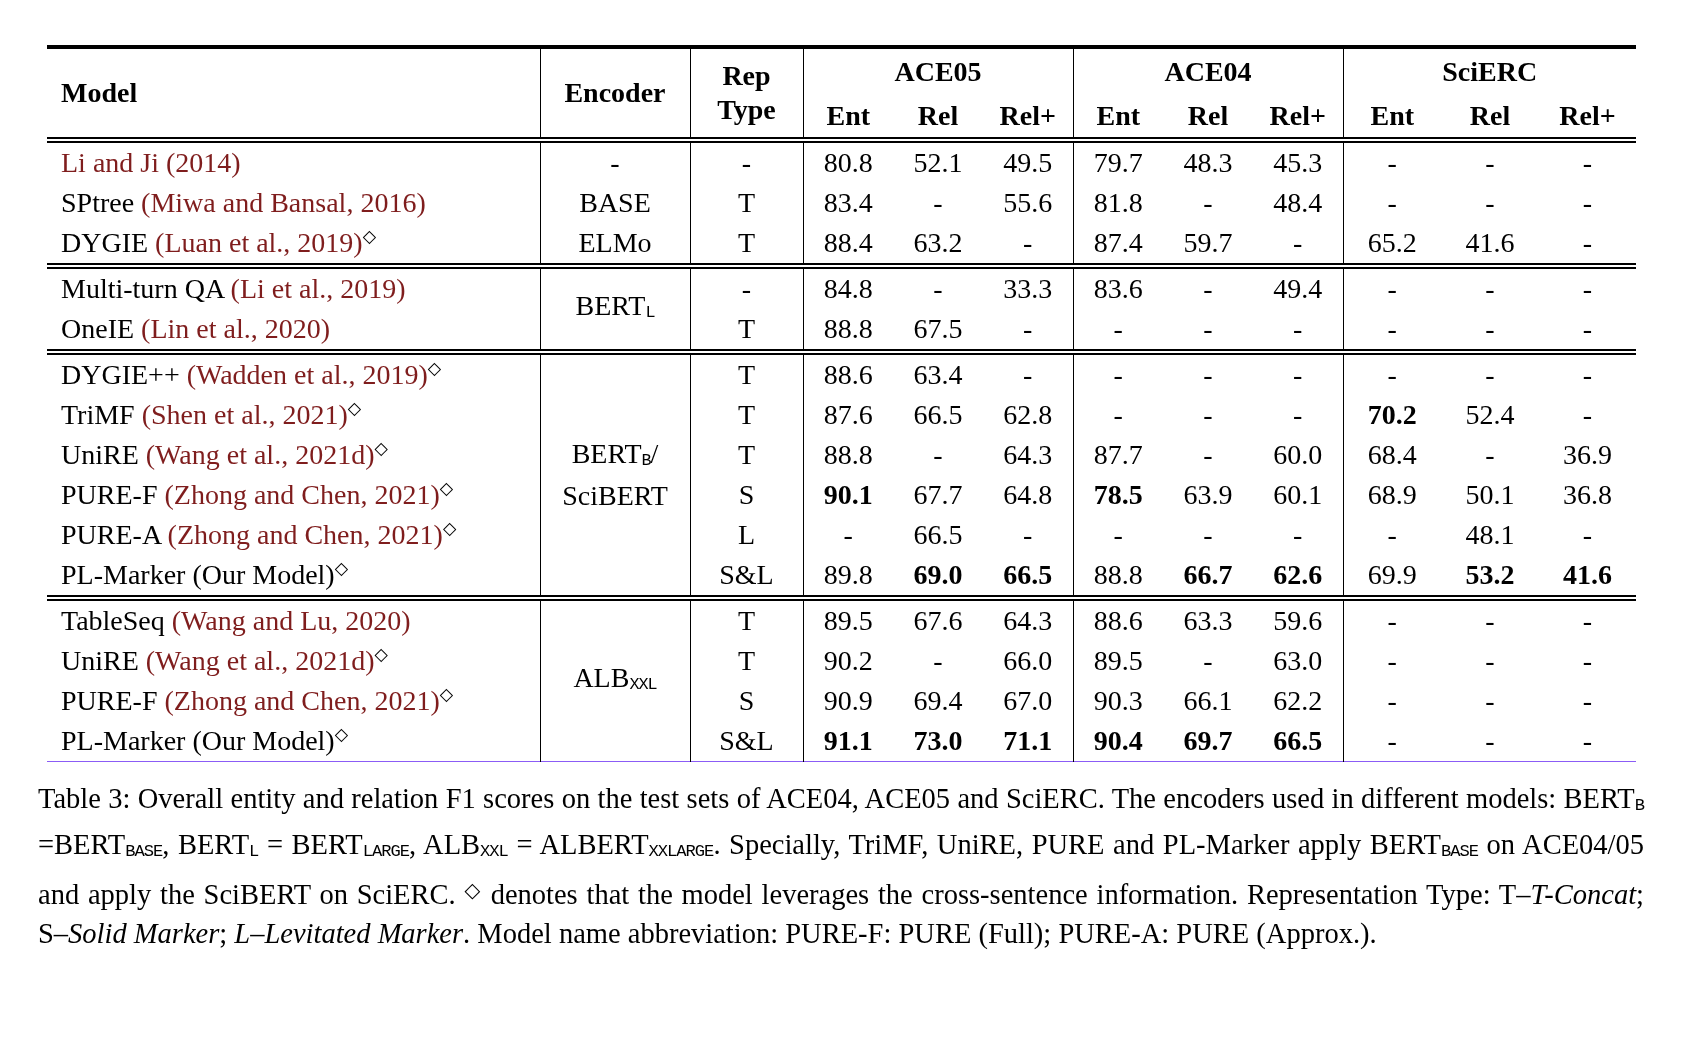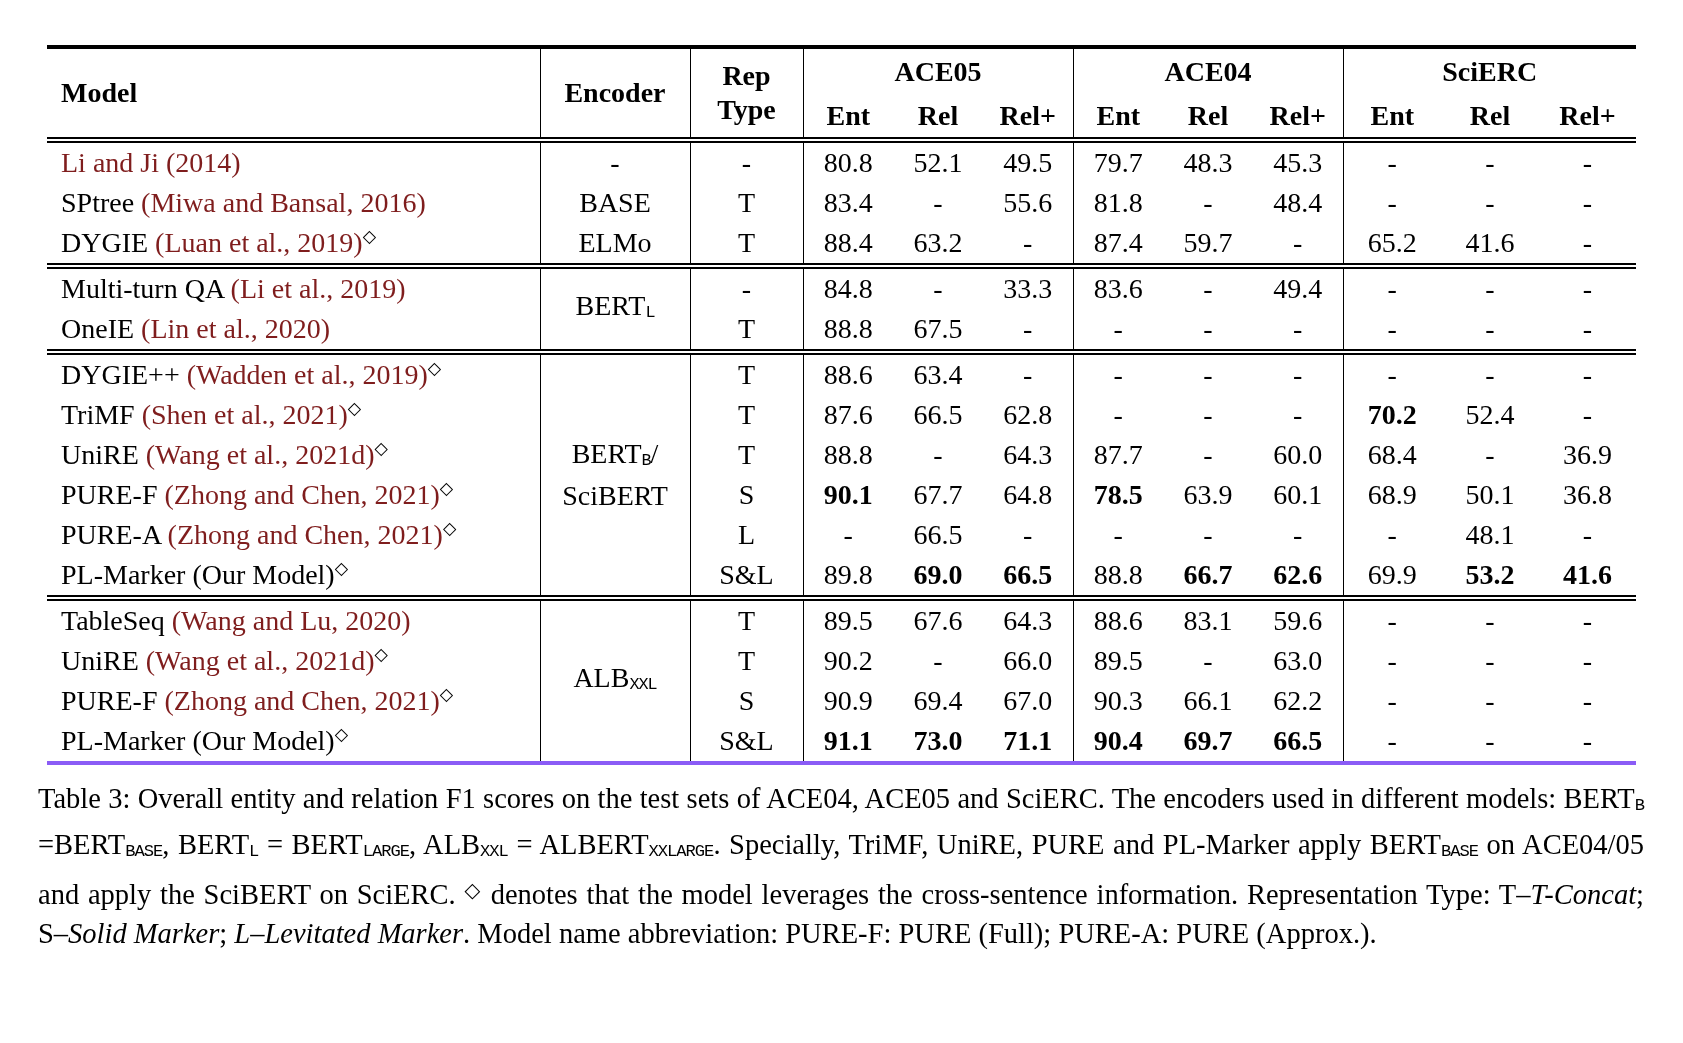--- a/index.html
+++ b/index.html
@@ -1,19 +1,19 @@
 <!DOCTYPE html>
 <html><head>
 <meta charset="utf-8">
 <style>
   html,body{margin:0;padding:0;background:#fff;}
   body{width:1683px;height:1043px;font-family:"Liberation Serif","DejaVu Serif",serif;color:#000;}
   .page{position:relative;width:1683px;height:1043px;background:#fff;overflow:hidden;}
   table.results{border-collapse:collapse;table-layout:fixed;position:absolute;left:47px;top:45px;width:1589px;
-    border-top:4px solid #000;border-bottom:4px solid #8b5cf6;}
+    border-top:4px solid #000;border-bottom:1px solid #8b5cf6;}
   th,td{padding:0;font-size:28px;vertical-align:middle;font-weight:normal;}
   thead th{font-weight:bold;}
   thead{border-bottom:6px double #000;}
   tr.gsep{border-top:6px double #000;margin-top:40px;}
   .vr{border-right:1.5px solid #000;}
   .left{text-align:left;padding-left:14px;}
   .ctr{text-align:center;}
   tbody td{height:40px;}
   thead tr.grp th{height:46px;}
   thead tr.sub th{height:42px;}
@@ -227,21 +227,21 @@
         <tr class="gsep">
           <td class="left vr"><span>TableSeq </span><span class="cite">(Wang and Lu, 2020)</span></td>
           <td class="ctr vr" rowspan="4">
             <div class="enc-line"><span>ALB</span><span class="tsub">XXL</span></div>
           </td>
           <td class="ctr vr">T</td>
           <td class="ctr">89.5</td>
           <td class="ctr">67.6</td>
           <td class="ctr vr">64.3</td>
           <td class="ctr">88.6</td>
-          <td class="ctr">83.1</td>
+          <td class="ctr">63.3</td>
           <td class="ctr vr">59.6</td>
           <td class="ctr">-</td>
           <td class="ctr">-</td>
           <td class="ctr">-</td>
         </tr>
         <tr>
           <td class="left vr"><span>UniRE </span><span class="cite">(Wang et al., 2021d)</span><span class="diam">◇</span></td>
           <td class="ctr vr">T</td>
           <td class="ctr">90.2</td>
           <td class="ctr">-</td>

